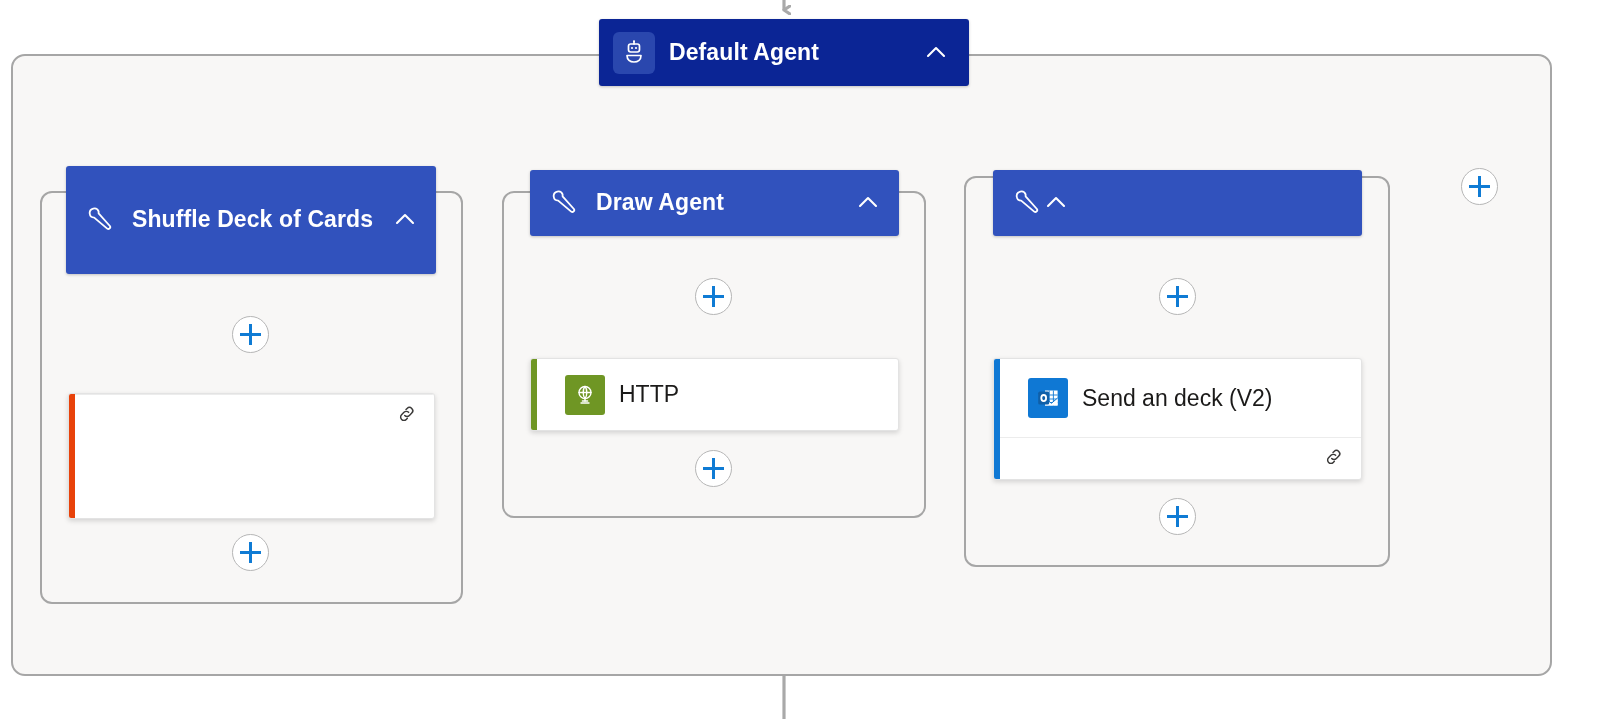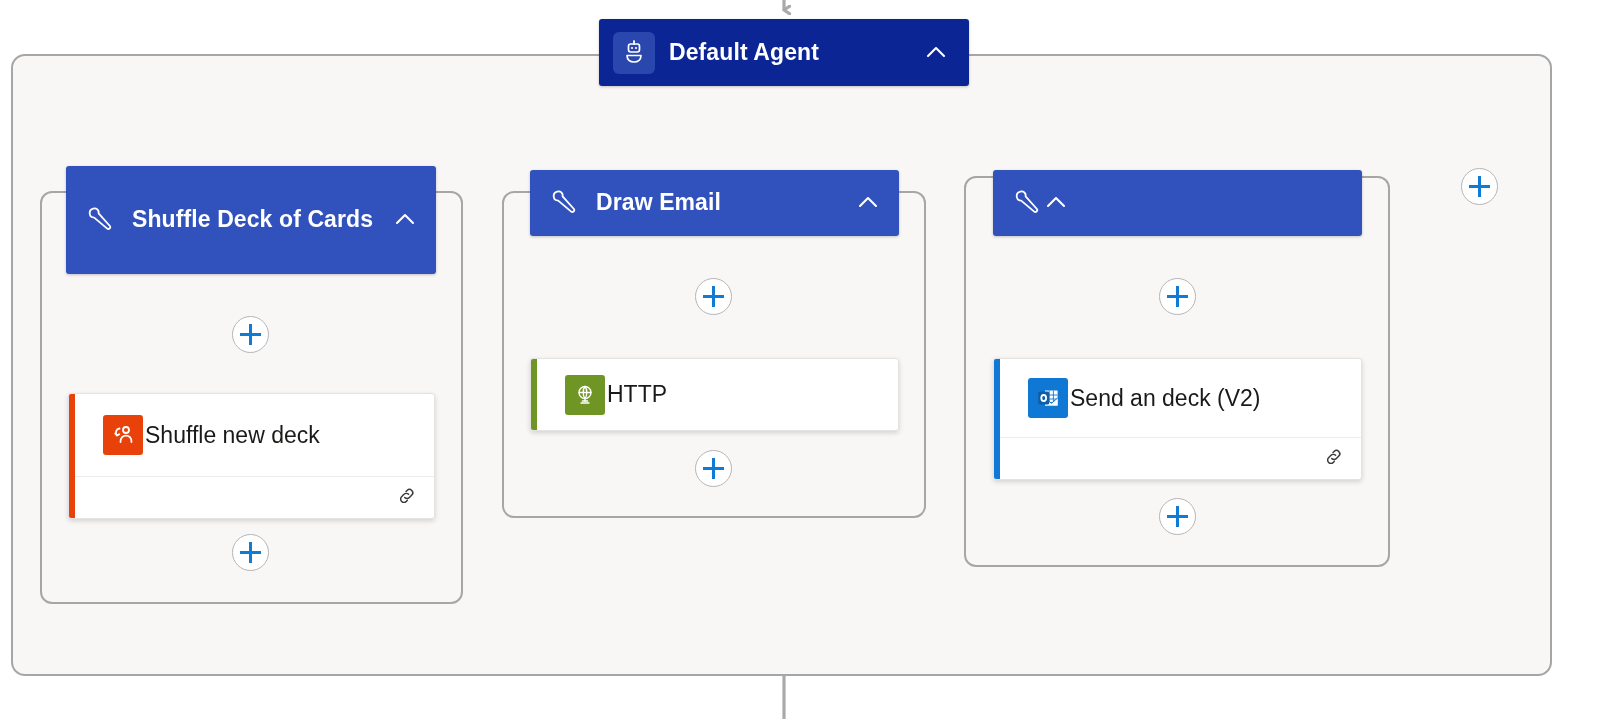--- a/index.html
+++ b/index.html
@@ -134,20 +134,21 @@
     border-radius: 3px;
     display: flex;
     align-items: center;
     justify-content: center;
   }
   .card-label {
     font-size: 23px;
     color: #1b1a19;
     padding-left: 2px;
     line-height: 1.15;
+    margin-left: 12px;
   }
   .card-footer {
     border-top: 1px solid #ececec;
     height: 42px;
     display: flex;
     align-items: center;
     justify-content: flex-end;
     padding-right: 16px;
     box-sizing: border-box;
   }
@@ -257,48 +258,37 @@
     <span class="title">Default Agent</span>
     <span class="chev">
       <svg width="26" height="26" viewBox="0 0 26 26" fill="none" stroke="#ffffff" stroke-width="2.1" stroke-linecap="round" stroke-linejoin="round">
         <path d="M5,16 L13,8 L21,16"></path>
       </svg>
     </span>
   </div>
 
   <div class="action-card" id="card-shuffle">
     <span class="accent" style="background:#e8420a"></span>
-    <div class="card-main">
-      <span class="card-icon" style="background:#e8420a">
-        <svg width="26" height="26" viewBox="0 0 26 26" fill="none" stroke="#ffffff" stroke-width="1.8" stroke-linecap="round" stroke-linejoin="round">
-          <circle cx="16" cy="8" r="3"></circle>
-          <path d="M10.5,20 C10.5,15.8 13,13.6 16,13.6 C19,13.6 21.5,15.8 21.5,20"></path>
-          <path d="M9.5,6.5 A4,4 0 0 0 7,13.2"></path>
-          <path d="M5.2,11.4 L7,13.6 L9.3,12.2"></path>
-        </svg>
-      </span>
-      <span class="card-label">Shuffle new deck</span>
-    </div>
     <div class="card-footer">
       <span>
         <svg width="22" height="22" viewBox="0 0 24 24" fill="none" stroke="#3b3a39" stroke-width="1.6" stroke-linecap="round" stroke-linejoin="round">
           <path d="M9.5,13.6 A3.6,3.6 0 0 0 14.6,13.6 L17.2,11 A3.6,3.6 0 0 0 12.1,5.9 L10.9,7.1"></path>
           <path d="M13.8,10.2 A3.6,3.6 0 0 0 8.7,10.2 L6.1,12.8 A3.6,3.6 0 0 0 11.2,17.9 L12.4,16.7"></path>
         </svg>
       </span>
     </div>
   </div>
 
   <div class="node-header tool-header" id="node-draw">
     <span class="wrench">
       <svg width="26" height="26" viewBox="0 0 26 26" fill="none" stroke="#ffffff" stroke-width="1.8" stroke-linecap="round" stroke-linejoin="round">
         <path d="M10.6,4.4 A4.6,4.6 0 1 0 6.2,10.6 L19.2,21.6 A1.9,1.9 0 0 0 21.9,19 L10.6,6.3 Z"></path>
       </svg>
     </span>
-    <span class="title">Draw Email</span>
+    <span class="title">Draw Agent</span>
     <span class="chev">
       <svg width="26" height="26" viewBox="0 0 26 26" fill="none" stroke="#ffffff" stroke-width="2.1" stroke-linecap="round" stroke-linejoin="round">
         <path d="M5,16 L13,8 L21,16"></path>
       </svg>
     </span>
   </div>
 
   <div class="action-card" id="card-http">
     <span class="accent" style="background:#6f9624"></span>
     <div class="card-main">

